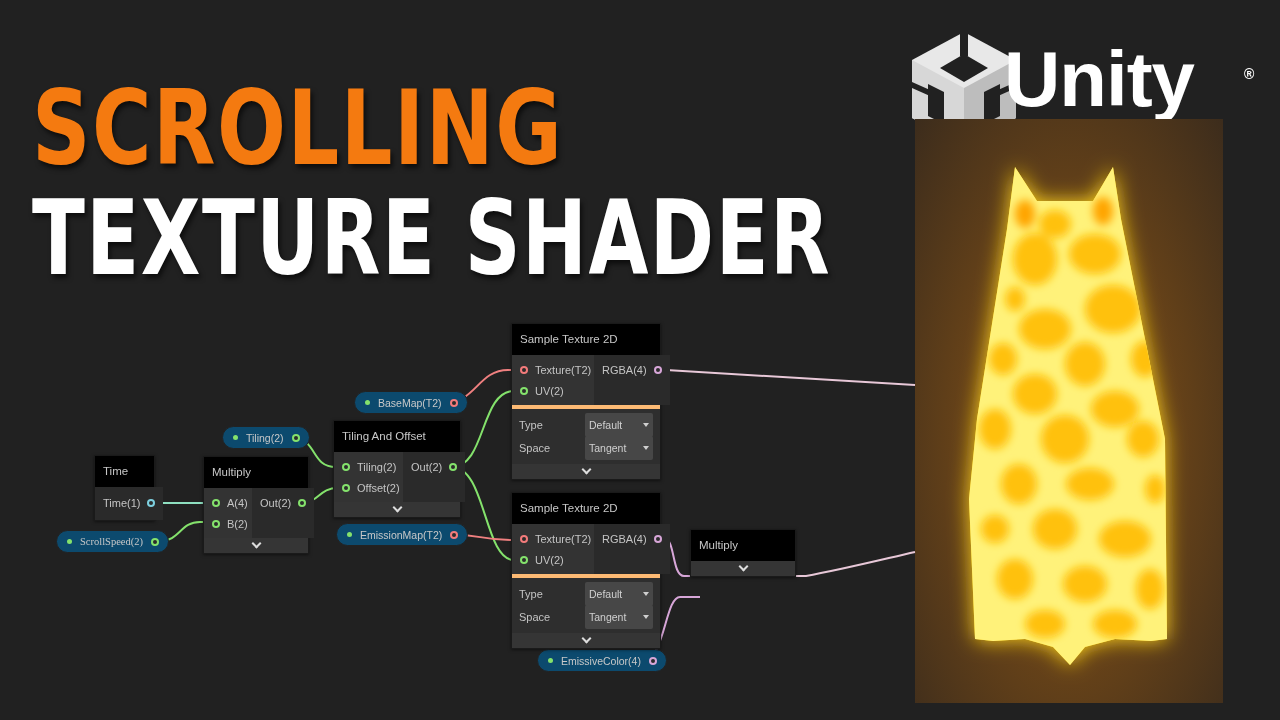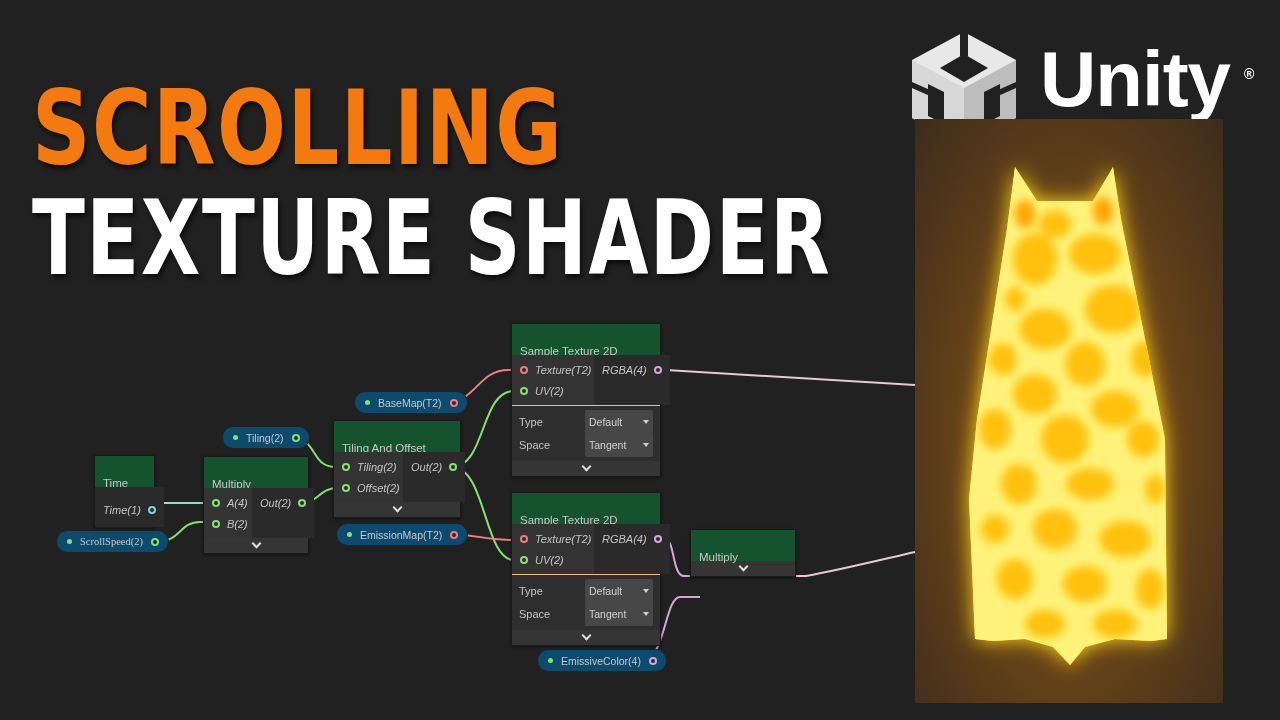--- a/index.html
+++ b/index.html
@@ -31,21 +31,21 @@
       text-shadow: 3px 4px 6px rgba(0,0,0,0.6);
     }
     .title-2 {
       top: 186px;
       color: #ffffff;
       font-size: 104px;
       transform: scaleX(0.745);
       text-shadow: 3px 4px 6px rgba(0,0,0,0.6);
     }
     .unity-word {
-      position: absolute; left: 1040px; top: 40px;
+      position: absolute; left: 1004px; top: 40px;
       font-family: "Liberation Sans", sans-serif;
       font-weight: bold; font-size: 78px; color: #ffffff; letter-spacing: -1px;
       line-height: 1;
     }
     .unity-reg {
       position: absolute; left: 1244px; top: 66px;
       font-size: 14px; color: #fff; font-weight: bold;
     }
 
     
@@ -62,27 +62,27 @@
     .node {
       position: absolute;
       background: #2b2b2b;
       border: 1px solid #1a1a1a;
       box-shadow: 0 1px 3px rgba(0,0,0,0.5);
       font-size: 11px;
       color: #c4c4c4;
     }
     .node-title {
       height: 31px;
-      background: #14532d;
-      padding: 12px 8px;
+      background: #000000;
+      padding: 0 8px;
       line-height: 31px;
       font-size: 11.5px;
       color: #c8c8c8;
     }
-    .node-body { display: flex; font-style: italic; }
+    .node-body { display: flex; }
     .node-inputs { background: #333; padding: 4px 0; }
     .node-outputs { background: #2a2a2a; padding: 4px 0; flex: 1; }
     .port {
       height: 21px; display: flex; align-items: center; gap: 7px;
       padding: 0 8px; white-space: nowrap; font-size: 11px;
     }
     .port.out { justify-content: flex-end; }
     .dot {
       width: 8px; height: 8px; border-radius: 50%;
       display: inline-block; position: relative; flex: none;
@@ -97,21 +97,21 @@
     .dot.c { background: #7ed0df; }
     .node-footer {
       height: 15px; background: #353535;
       display: flex; align-items: center; justify-content: center;
       color: #e5e5e5; font-size: 10px;
     }
     .chev {
       width: 7px; height: 7px; border-right: 2px solid #ddd; border-bottom: 2px solid #ddd;
       transform: rotate(45deg); margin-top: -4px;
     }
-    .props { background: #2e2e2e; padding: 4px 0 5px; border-top: 1px solid #fdba74; }
+    .props { background: #2e2e2e; padding: 4px 0 5px; border-top: 4px solid #fdba74; }
     .prop-row {
       height: 23px; display: flex; align-items: center; padding: 0 7px; justify-content: space-between;
     }
     .prop-label { font-size: 11px; color: #c4c4c4; }
     .dropdown {
       width: 68px; height: 16px; background: #474747; border-radius: 2px;
       font-size: 10.5px; color: #d0d0d0; padding: 12px 4px; display: flex; align-items: center;
       justify-content: space-between;
     }
     .dropdown .tri {
@@ -261,21 +261,21 @@
   </div>
   <div class="pill" style="left:537px;top:649px;">
     <span class="small-dot"></span>
     <span>EmissiveColor(4)</span>
     <span class="dot p"></span>
   </div>
 
   <div class="node" style="left:94px;top:455px;width:61px;">
     <div class="node-title">Time</div>
     <div class="node-body">
-      <div class="node-outputs" style="padding:12px 0 7px;">
+      <div class="node-outputs" style="padding:5px 0 7px;">
         <div class="port out">
           <span>Time(1)</span>
           <span class="dot c"></span>
         </div>
       </div>
     </div>
   </div>
 
   <div class="node" style="left:203px;top:456px;width:106px;">
     <div class="node-title">Multiply</div>

